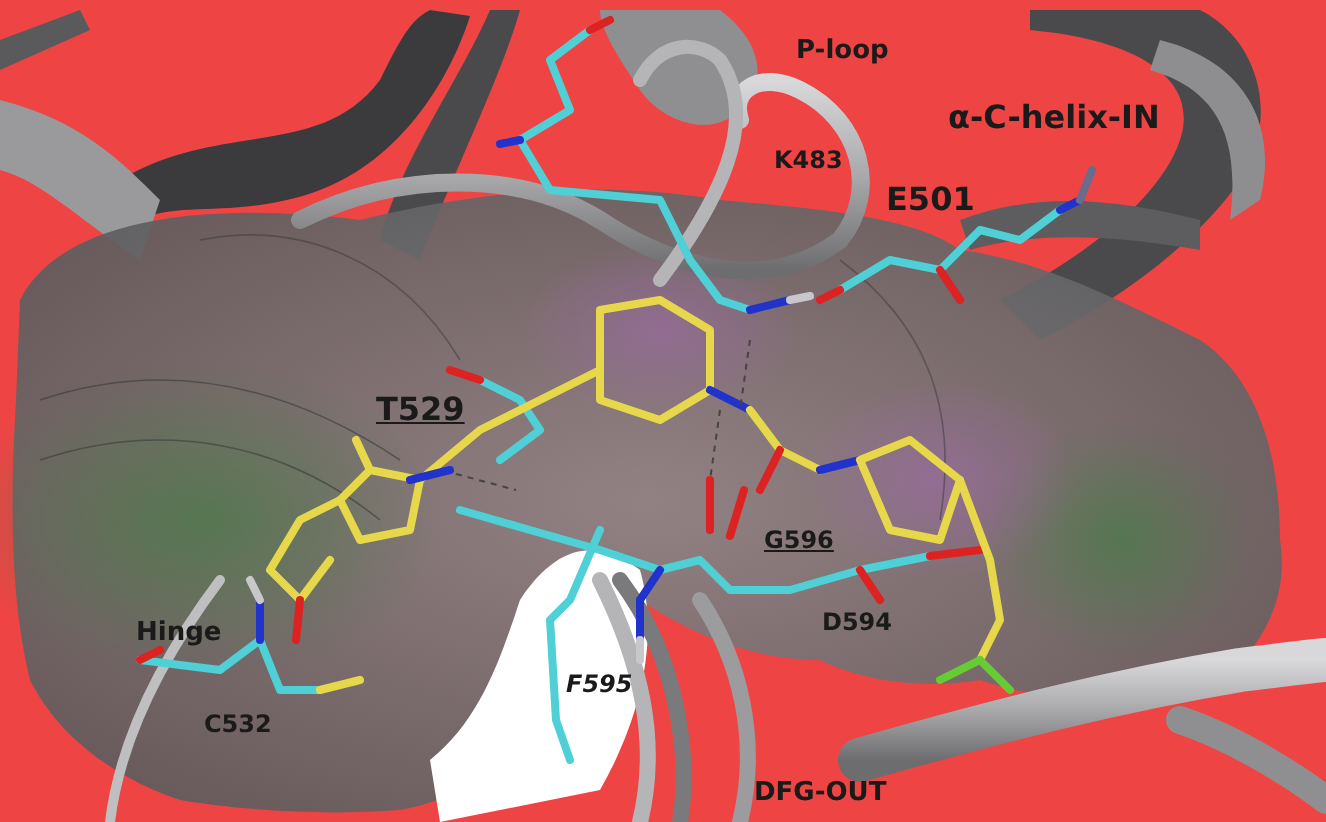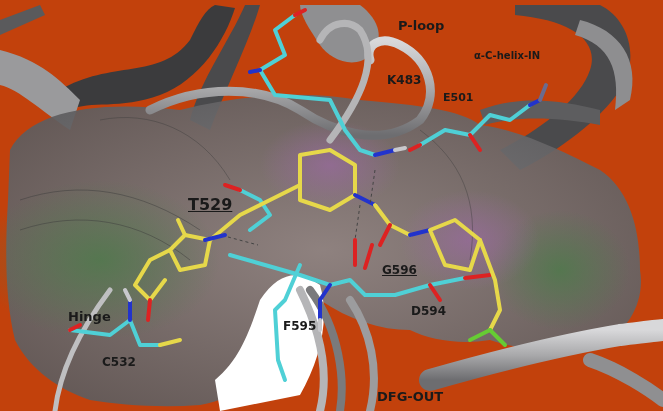--- a/index.html
+++ b/index.html
@@ -1,16 +1,16 @@
 <!DOCTYPE html>
 <html><head>
 <meta charset="utf-8">
 <style>
   html,body{margin:0;padding:0;background:#fff;}
-  #stage{position:relative;width:663px;height:411px;overflow:hidden;background:#c2410c;
+  #stage{position:relative;width:663px;height:411px;overflow:hidden;background:#ef4444;
     font-family:"Liberation Sans",sans-serif;}
   svg{position:absolute;left:0;top:0;}
   .lbl{position:absolute;font-family:"DejaVu Sans",sans-serif;font-weight:bold;color:#1a1a1a;
     white-space:nowrap;line-height:1;}
   .wm{position:absolute;font-family:"DejaVu Sans",sans-serif;color:rgba(255,255,255,0.75);
     font-size:16px;white-space:nowrap;line-height:1;}
   .wm-icon{display:inline-block;width:18px;height:14px;border-radius:50%;
     background:rgba(255,255,255,0.7);vertical-align:middle;margin-right:4px;}
 </style>
 </head>
@@ -129,24 +129,24 @@
     </g>
 
     <g stroke="#444" stroke-width="1" stroke-dasharray="3,3" fill="none">
       <path d="M375 170 L370 205"></path>
       <path d="M360 205 L355 240"></path>
       <path d="M228 237 L258 245"></path>
     </g>
   </svg>
 
   <div class="lbl" style="left:398px;top:19px;font-size:13px;">P-loop</div>
-  <div class="lbl" style="left:474px;top:51px;font-size:10px;">α-C-helix-IN</div>
+  <div class="lbl" style="left:474px;top:51px;font-size:16px;">α-C-helix-IN</div>
   <div class="lbl" style="left:353px;top:74px;font-size:12px;margin-left:34px;">K483</div>
-  <div class="lbl" style="left:443px;top:92px;font-size:11px;">E501</div>
+  <div class="lbl" style="left:443px;top:92px;font-size:16px;">E501</div>
   <div class="lbl" style="left:188px;top:197px;font-size:16px;text-decoration:underline;">T529</div>
   <div class="lbl" style="left:382px;top:264px;font-size:12px;text-decoration:underline;">G596</div>
   <div class="lbl" style="left:68px;top:310px;font-size:13px;">Hinge</div>
-  <div class="lbl" style="left:283px;top:320px;font-size:12px;">F595</div>
+  <div class="lbl" style="left:283px;top:336px;font-size:12px;font-style:italic;">F595</div>
   <div class="lbl" style="left:411px;top:305px;font-size:12px;">D594</div>
   <div class="lbl" style="left:102px;top:356px;font-size:12px;">C532</div>
   <div class="lbl" style="left:377px;top:390px;font-size:13px;">DFG-OUT</div>
 
 </div>
 
 </body></html>

